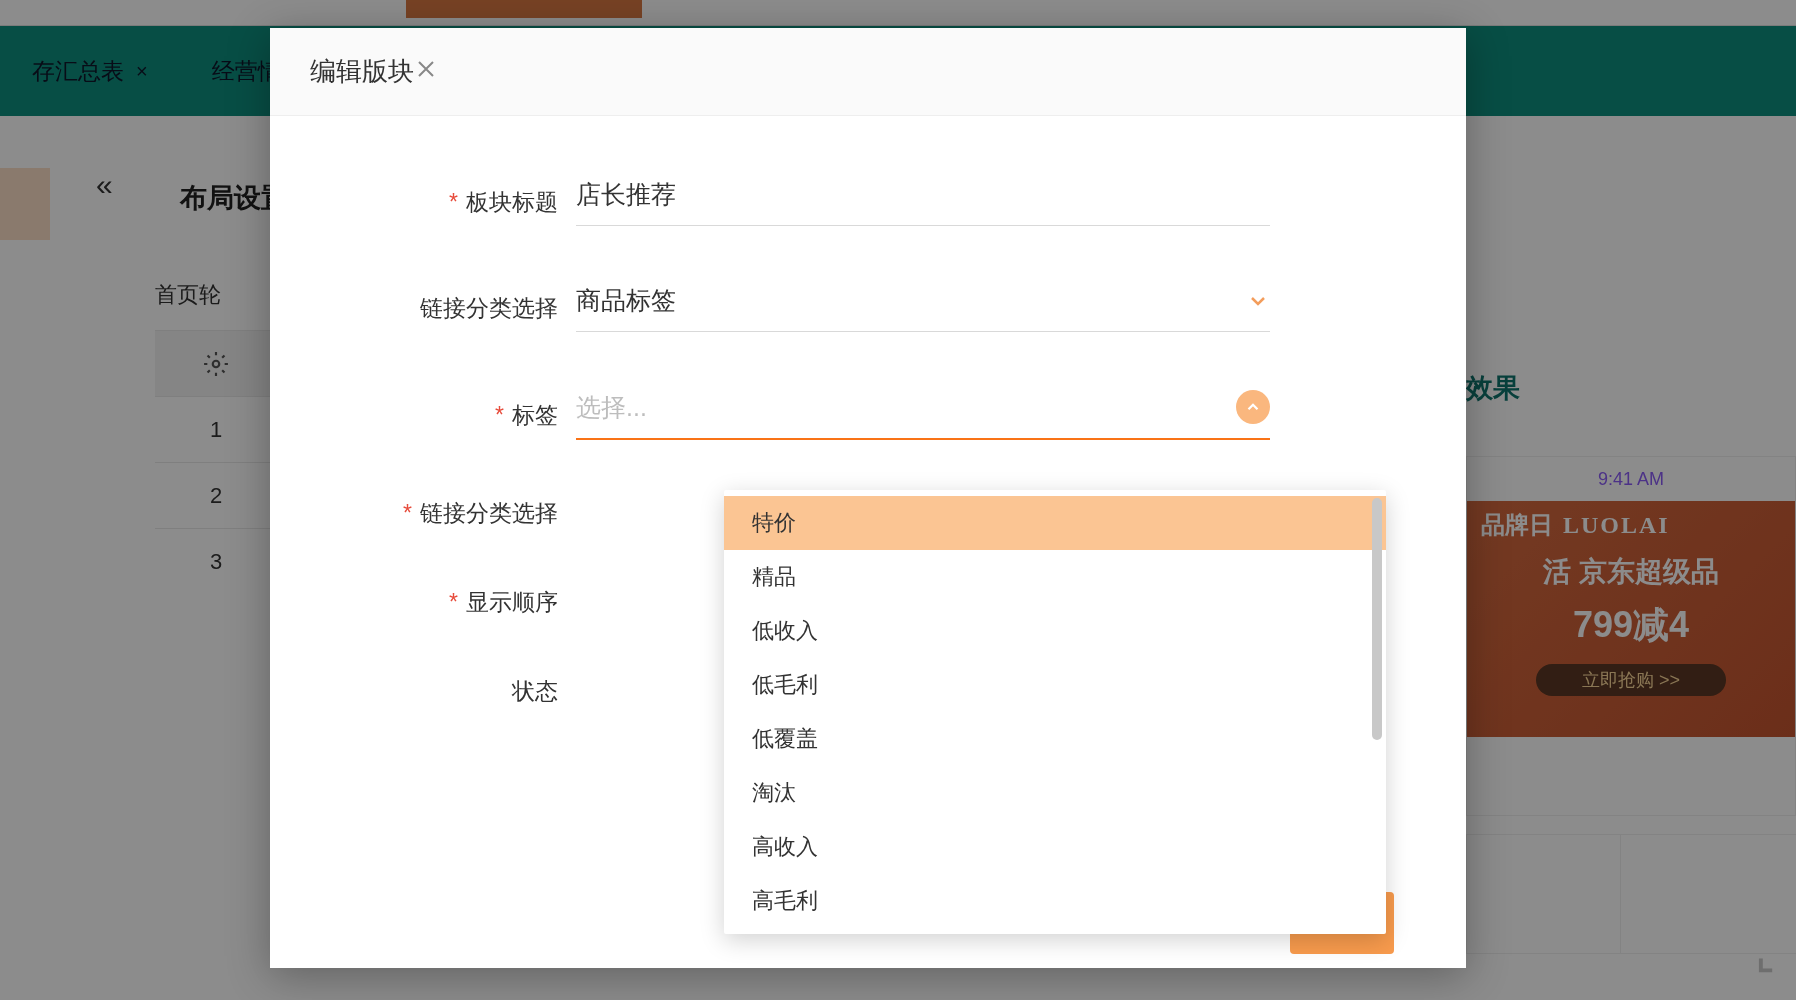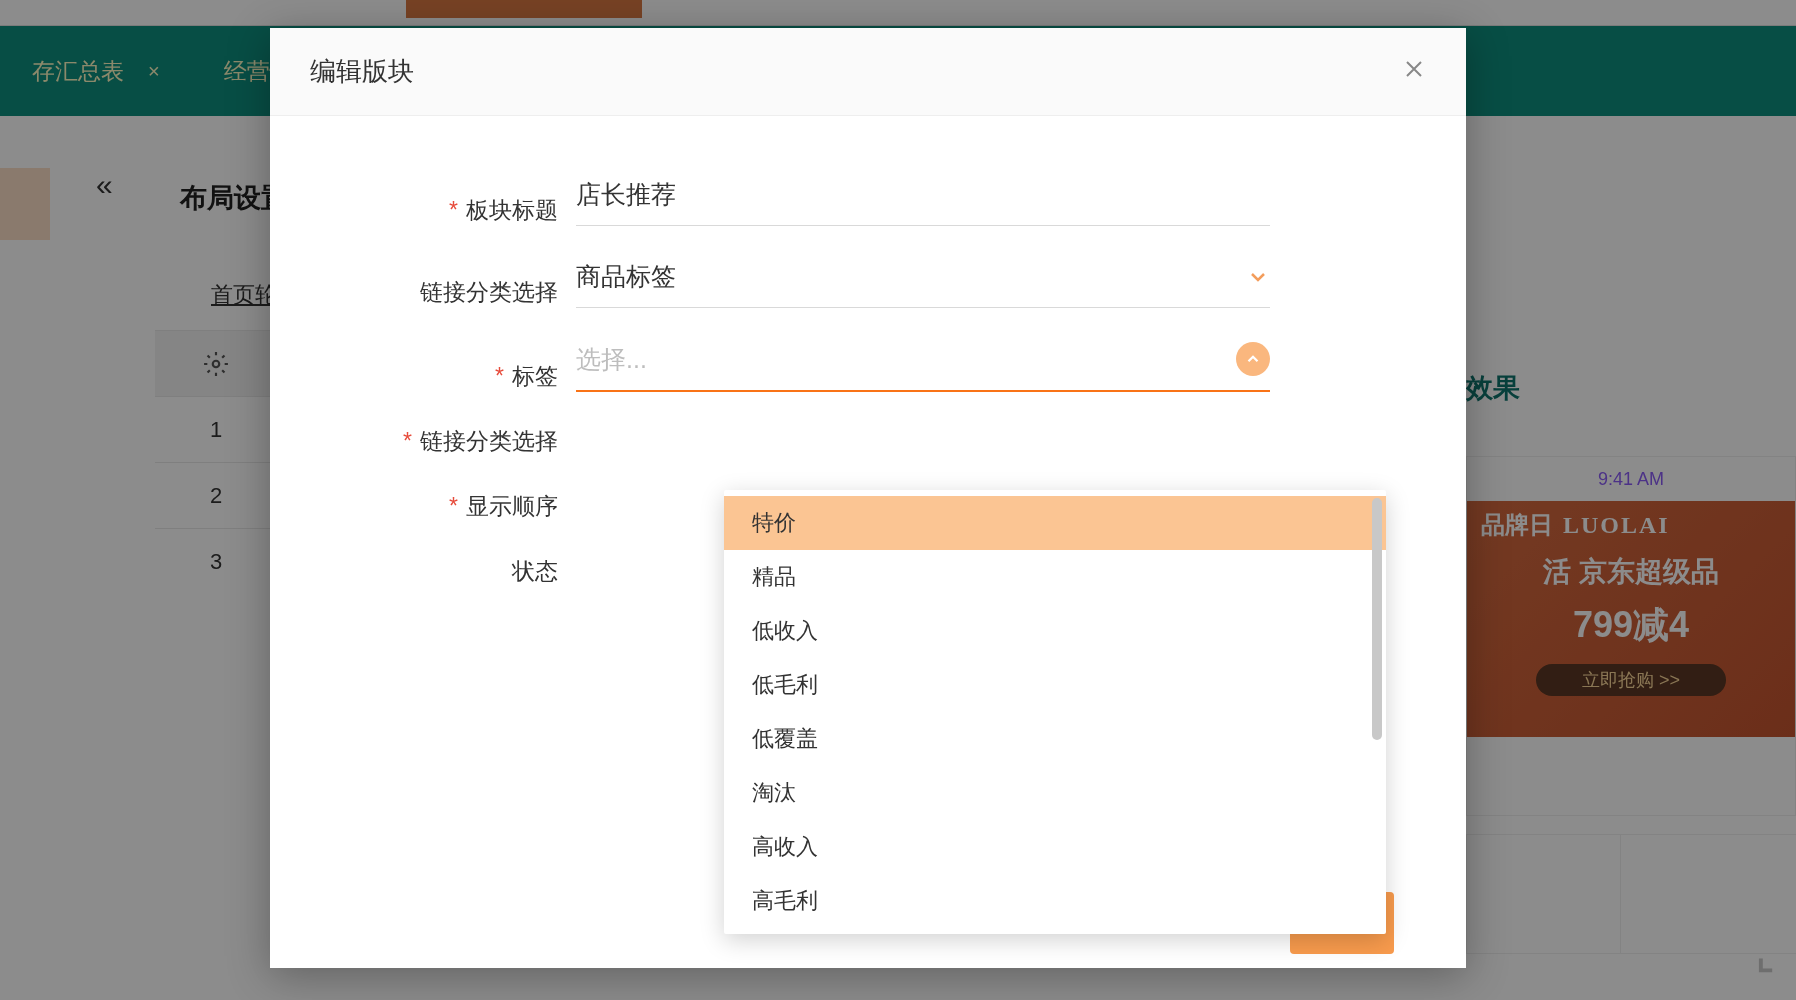--- a/index.html
+++ b/index.html
@@ -2,54 +2,54 @@
 <html><head>
 <meta charset="utf-8">
 <style>
 * { margin: 0; padding: 0; box-sizing: border-box; }
 body { font-family: -apple-system, "PingFang SC", "Microsoft YaHei", sans-serif; width: 1796px; height: 1000px; overflow: hidden; background: #f5f5f5; position: relative; }
 
 
 .bg-header { position: absolute; top: 0; left: 0; right: 0; height: 26px; background: #fff; border-bottom: 1px solid #e0e0e0; }
 .bg-orange-block { position: absolute; top: 0; left: 406px; width: 236px; height: 18px; background: #D97843; }
 .bg-tabbar { position: absolute; top: 26px; left: 0; right: 0; height: 90px; background: #0E8E7E; display: flex; align-items: center; padding-left: 0; }
-.bg-tab { color: #fef9c3; font-size: 23px; display: flex; align-items: center; gap: 24px; padding: 0 32px; white-space: nowrap; }
+.bg-tab { color: #0f172a; font-size: 23px; display: flex; align-items: center; gap: 12px; padding: 0 32px; white-space: nowrap; }
 .bg-tab .x { font-size: 20px; }
 .bg-main { position: absolute; top: 116px; left: 0; right: 0; bottom: 0; background: #fff; }
 .bg-side-toggle { position: absolute; top: 168px; left: 96px; font-size: 30px; color: #333; }
 .bg-side-active { position: absolute; top: 168px; left: 0; width: 50px; height: 72px; background: #FBDFC7; }
 .bg-title { position: absolute; top: 180px; left: 180px; font-size: 27px; font-weight: 600; color: #222; }
 .bg-sidecol { position: absolute; top: 280px; left: 155px; width: 122px; }
-.bg-sidecol .hdr { font-size: 22px; color: #333; text-align: right; padding-bottom: 20px; text-decoration: underline; }
+.bg-sidecol .hdr { font-size: 22px; color: #333; text-align: left; padding-bottom: 20px; }
 .bg-sidecol .row { height: 66px; border-top: 1px solid #e8e8e8; display: flex; align-items: center; justify-content: center; font-size: 22px; color: #333; }
 .bg-sidecol .row.gear { background: #f2f2f2; }
 .bg-effect-label { position: absolute; top: 370px; left: 1466px; font-size: 27px; font-weight: 600; color: #0f766e; }
 .bg-phone { position: absolute; top: 456px; left: 1466px; width: 330px; height: 360px; background: #fff; border: 1px solid #eee; overflow: hidden; }
 .bg-phone .statusbar { height: 44px; display: flex; align-items: center; justify-content: center; font-size: 18px; color: #8b5cf6; font-weight: 500; }
 .bg-phone .banner { height: 236px; background: linear-gradient(135deg,#D46A3F 0%,#C45530 100%); position: relative; color: #fff; overflow: hidden; }
 .bg-phone .banner .row1 { display: flex; align-items: center; gap: 10px; padding: 8px 14px; font-size: 24px; font-weight: 700; }
 .bg-phone .banner .row1 .luolai { letter-spacing: 2px; font-family: serif; }
 .bg-phone .banner .row2 { padding: 4px 2px; font-size: 28px; font-weight: 700; text-align: center; }
 .bg-phone .banner .row3 { padding: 6px 2px; font-size: 36px; font-weight: 800; text-align: center; }
 .bg-phone .banner .btn { margin: 8px auto 0; width: 190px; height: 32px; background: #5B3825; border-radius: 16px; color: #FBD79A; display: flex; align-items: center; justify-content: center; font-size: 18px; gap: 12px; }
 .bg-card2 { position: absolute; top: 834px; left: 1466px; width: 330px; height: 120px; background: #fff; border: 1px solid #eee; }
 .bg-card3 { position: absolute; top: 834px; left: 1620px; width: 180px; height: 120px; background: #fff; border: 1px solid #eee; }
 .bg-kk { position: absolute; bottom: 22px; right: 26px; font-size: 38px; color: #c9c9c9; font-weight: 800; letter-spacing: -4px; }
 
 
 .overlay { position: absolute; inset: 0; background: rgba(0,0,0,0.45); }
 
 
 .modal { position: absolute; top: 28px; left: 270px; width: 1196px; height: 940px; background: #fff; box-shadow: 0 8px 40px rgba(0,0,0,0.3); display: flex; flex-direction: column; }
-.modal-header { height: 88px; background: #fafafa; border-bottom: 1px solid #eee; display: flex; align-items: center; justify-content: space-between; padding: 0 40px; }
+.modal-header { height: 88px; background: #fafafa; border-bottom: 1px solid #eee; display: flex; align-items: center; padding: 0 40px; }
 .modal-header .title { font-size: 26px; color: #333; }
 .modal-header .close { font-size: 28px; color: #888; cursor: pointer; }
 .modal-body { flex: 1; padding: 56px 196px 0 120px; position: relative; }
 
-.form-row { display: flex; align-items: flex-end; margin-bottom: 28px; }
+.form-row { display: flex; align-items: center; margin-bottom: 52px; }
 .form-label { width: 186px; text-align: right; font-size: 23px; color: #333; padding-top: 6px; padding-right: 18px; white-space: nowrap; }
 .form-label .req { color: #E74C3C; margin-right: 8px; }
 .form-field { flex: 1; border-bottom: 1px solid #d9d9d9; padding: 6px 0 14px 0; font-size: 25px; color: #333; display: flex; align-items: center; justify-content: space-between; min-height: 44px; }
 .form-field.active { border-bottom: 2px solid #f97316; }
 .form-field .placeholder { color: #bdbdbd; }
 .chev { width: 24px; height: 24px; }
 .chev svg { width: 100%; height: 100%; }
 .chev-circle { width: 34px; height: 34px; border-radius: 50%; background: #FAB77E; display: flex; align-items: center; justify-content: center; }
 .chev-circle svg { width: 18px; height: 18px; stroke: #fff; }
 

